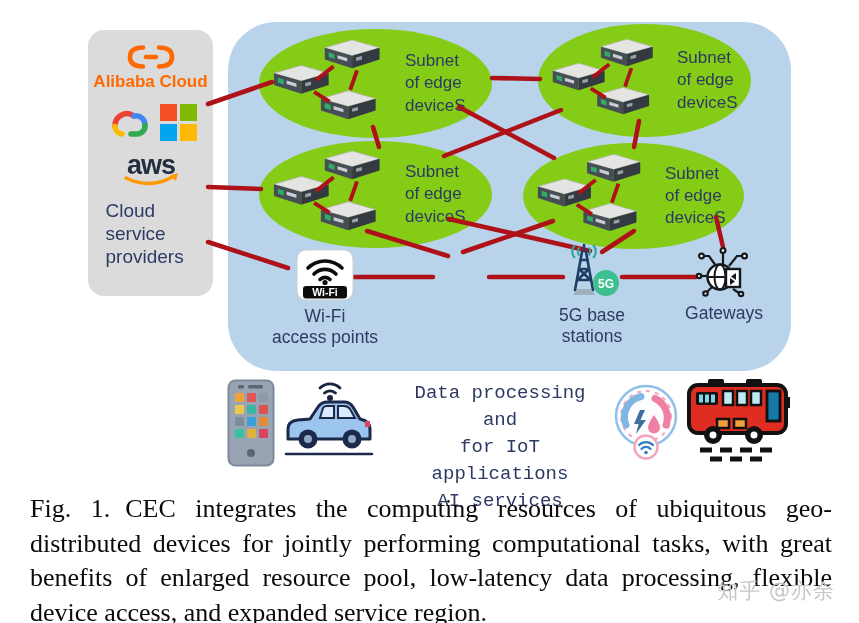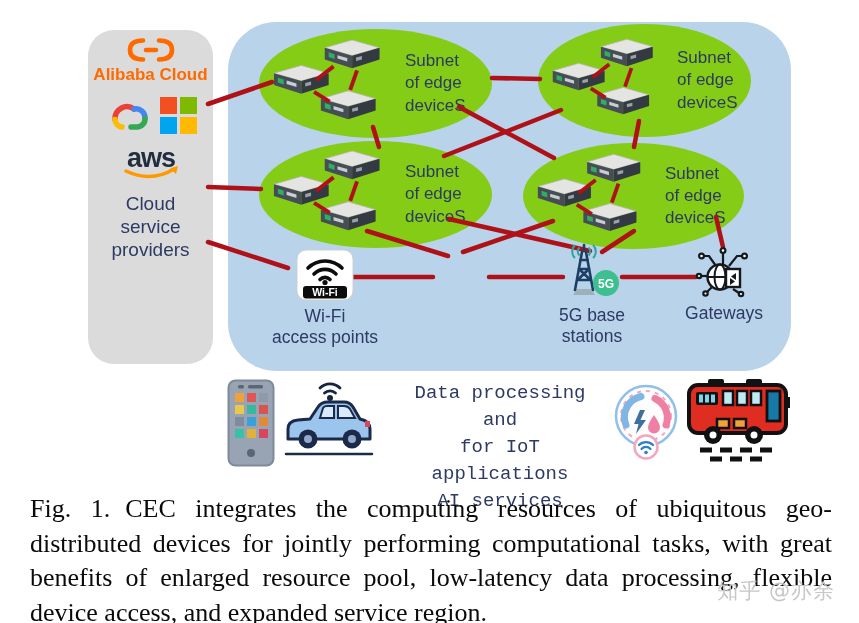--- a/index.html
+++ b/index.html
@@ -1,26 +1,26 @@
 <!DOCTYPE html>
 <html><head>
 <meta charset="utf-8">
 <style>
   html,body{margin:0;padding:0;background:#fff;}
   .page{position:relative;width:859px;height:623px;background:#fff;overflow:hidden;
         font-family:"Liberation Sans",sans-serif;}
   .fig{position:absolute;left:0;top:0;width:859px;height:480px;}
 
   
-  .cloud-panel{position:absolute;left:88px;top:30px;width:125px;height:334px;
-     background:#dbdbdb;border-radius:26px;display:flex;flex-direction:column;
-     align-items:center;padding-top:7px;box-sizing:border-box;}
+  .cloud-panel{position:absolute;left:88px;top:30px;width:125px;height:266px;
+     background:#dbdbdb;border-radius:16px;display:flex;flex-direction:column;
+     align-items:center;padding-top:14px;box-sizing:border-box;}
   .ali-text{color:#ff6a00;font-size:17px;font-weight:bold;margin-top:2px;}
   .logo-row{display:flex;align-items:center;gap:7px;margin-top:12px;}
-  .cloud-caption{margin-top:8px;color:#2d3a63;font-size:19px;text-align:center;
+  .cloud-caption{margin-top:8px;color:#2d3a63;font-size:19px;
      line-height:1.22;width:90px;}
 
   
   .container{position:absolute;left:228px;top:22px;width:563px;height:349px;
      background:#b9d3ea;border-radius:48px;}
 
   
   .ellipse{position:absolute;background:#84cc16;border-radius:50%;
      display:flex;align-items:center;}
   .ellipse.tl{left:259px;top:29px;width:233px;height:109px;}

